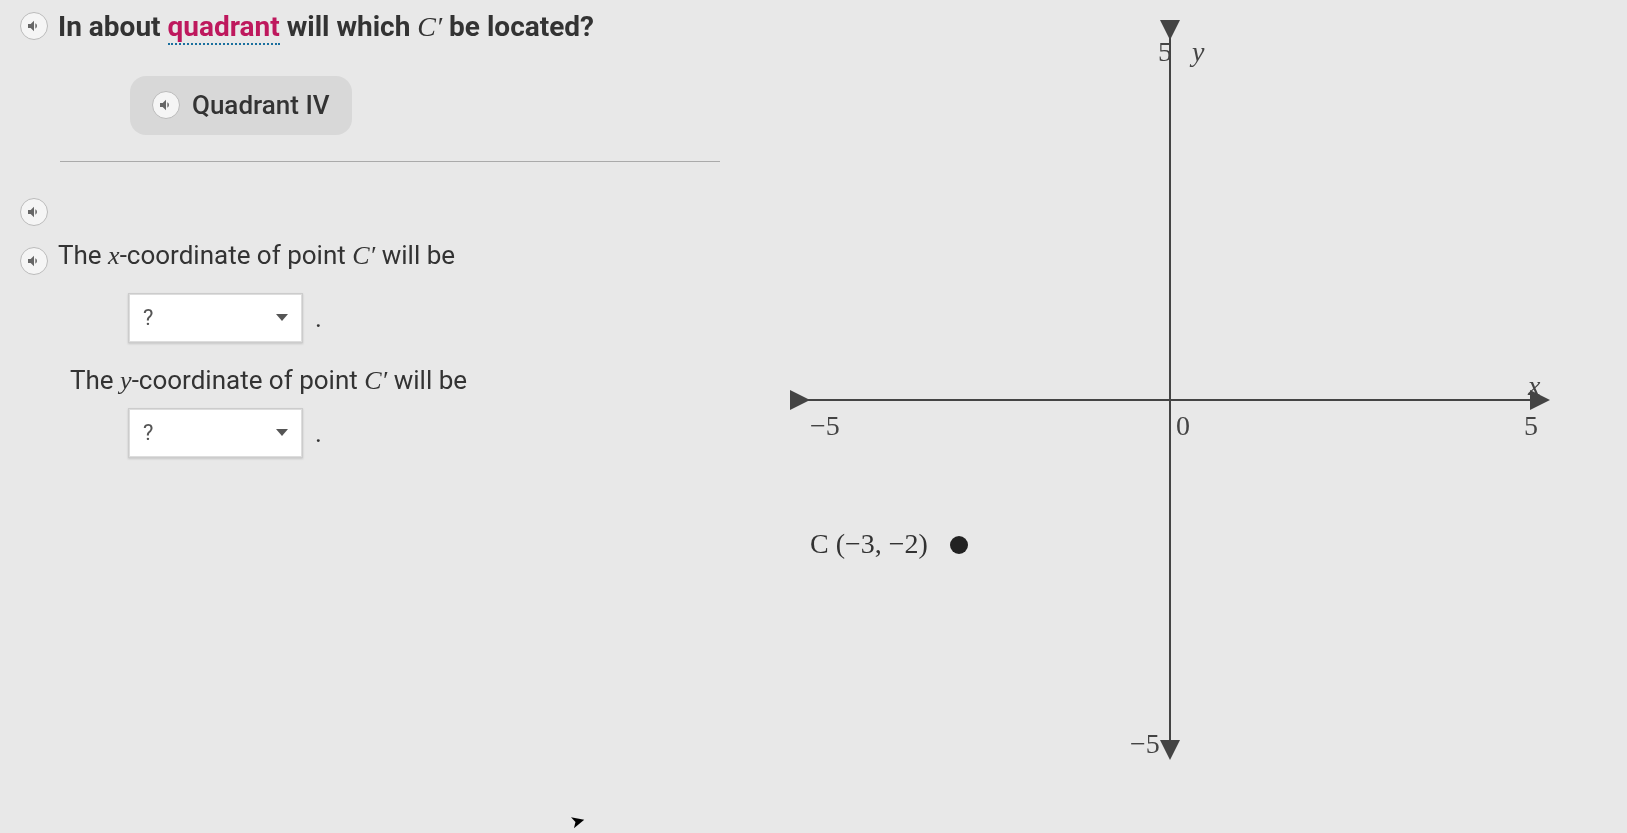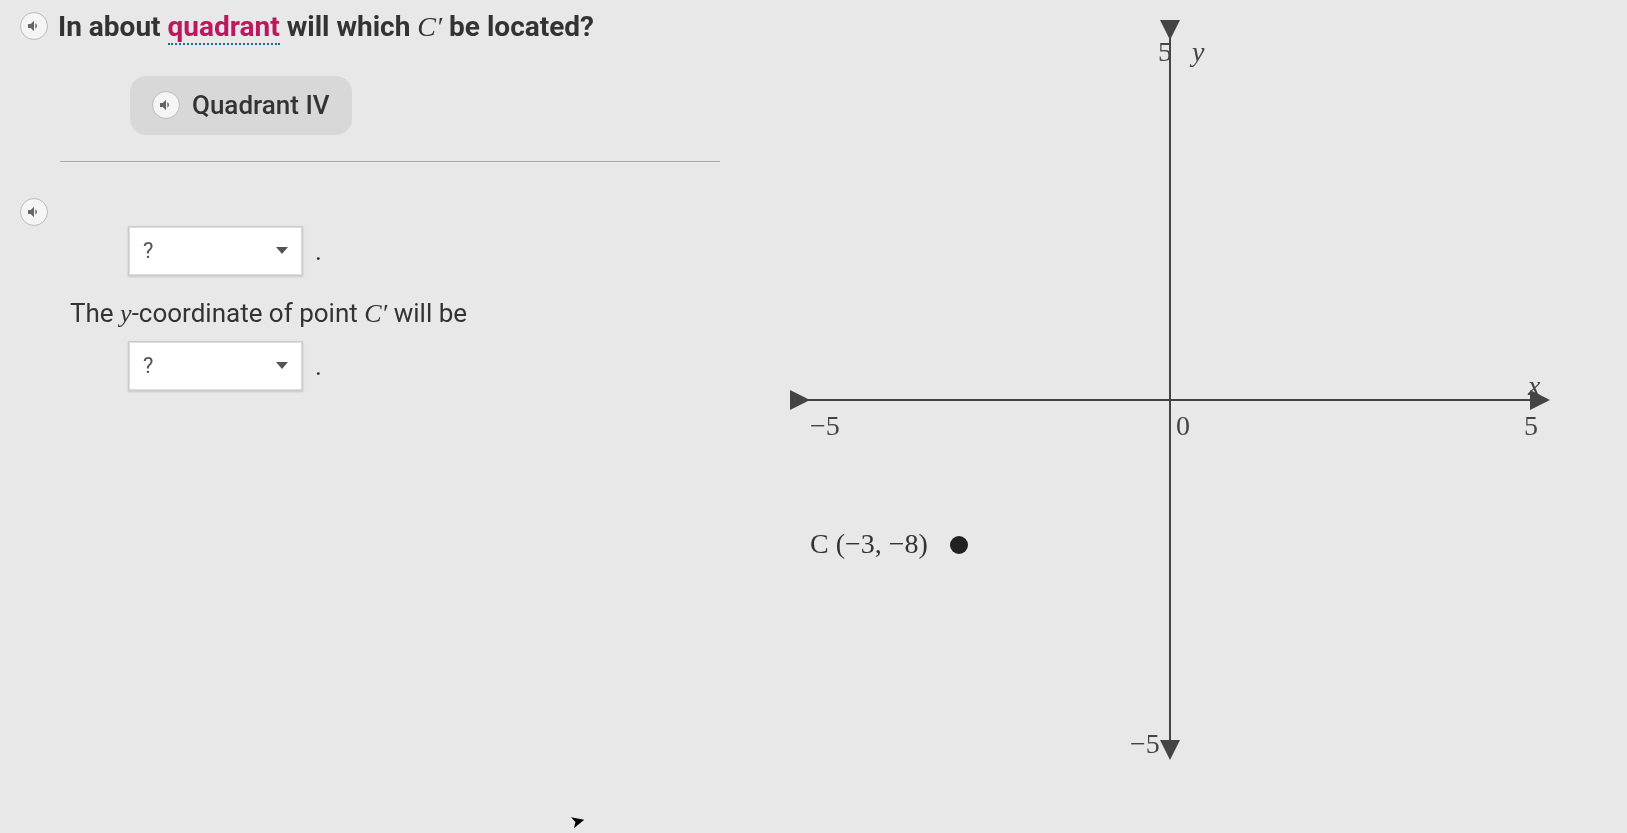--- a/index.html
+++ b/index.html
@@ -178,20 +178,33 @@
   <hr class="divider">
 
   <div class="question-row" style="padding-bottom:0;">
     <button class="speaker-btn">
       <svg viewBox="0 0 24 24" fill="#666">
           <path d="M3 9v6h4l5 5V4L7 9H3zm13.5 3a4.5 4.5 0 0 0-2.5-4v8a4.5 4.5 0 0 0 2.5-4z"></path>
         </svg>
     </button>
   </div>
 
+  <div class="sub-row" style="margin-top:10px;">
+    <button class="speaker-btn">
+      <svg viewBox="0 0 24 24" fill="#666">
+          <path d="M3 9v6h4l5 5V4L7 9H3zm13.5 3a4.5 4.5 0 0 0-2.5-4v8a4.5 4.5 0 0 0 2.5-4z"></path>
+        </svg>
+    </button>
+    <div class="sub-text" style="padding-left:0; font-weight:400;">
+      <span>The</span>
+      <span class="italic-var">x</span><span>-coordinate of point</span>
+      <span class="italic-var">C′</span>
+      <span>will be</span>
+    </div>
+  </div>
 
   <div class="dd-row">
     <div class="dropdown">
       <span>?</span>
       <span class="chevron"></span>
     </div>
     <span style="font-size:26px; margin-left:12px; margin-bottom:18px;">.</span>
   </div>
 
   <div class="sub-text" style="font-weight:400;">
@@ -224,17 +237,17 @@
       <line x1="390" y1="20" x2="390" y2="740" stroke="#444" stroke-width="2" marker-end="url(#arrow)" marker-start="url(#arrow)"></line>
     </svg>
     <span class="tick-label" style="left:378px; top:26px;">5</span>
     <span class="axis-label" style="left:412px; top:26px;">y</span>
     <span class="tick-label" style="left:30px; top:400px;">−5</span>
     <span class="tick-label" style="left:396px; top:400px;">0</span>
     <span class="tick-label" style="left:744px; top:400px;">5</span>
     <span class="axis-label" style="left:748px; top:360px;">x</span>
     <span class="tick-label" style="left:350px; top:718px;">−5</span>
     <div class="point-dot" style="left:170px; top:526px;"></div>
-    <span class="point-label" style="left:30px; top:518px;">C (−3, −8)</span>
+    <span class="point-label" style="left:30px; top:518px;">C (−3, −2)</span>
   </div>
 </div>
 
 <div class="cursor-arrow">➤</div>
 
 </body></html>

